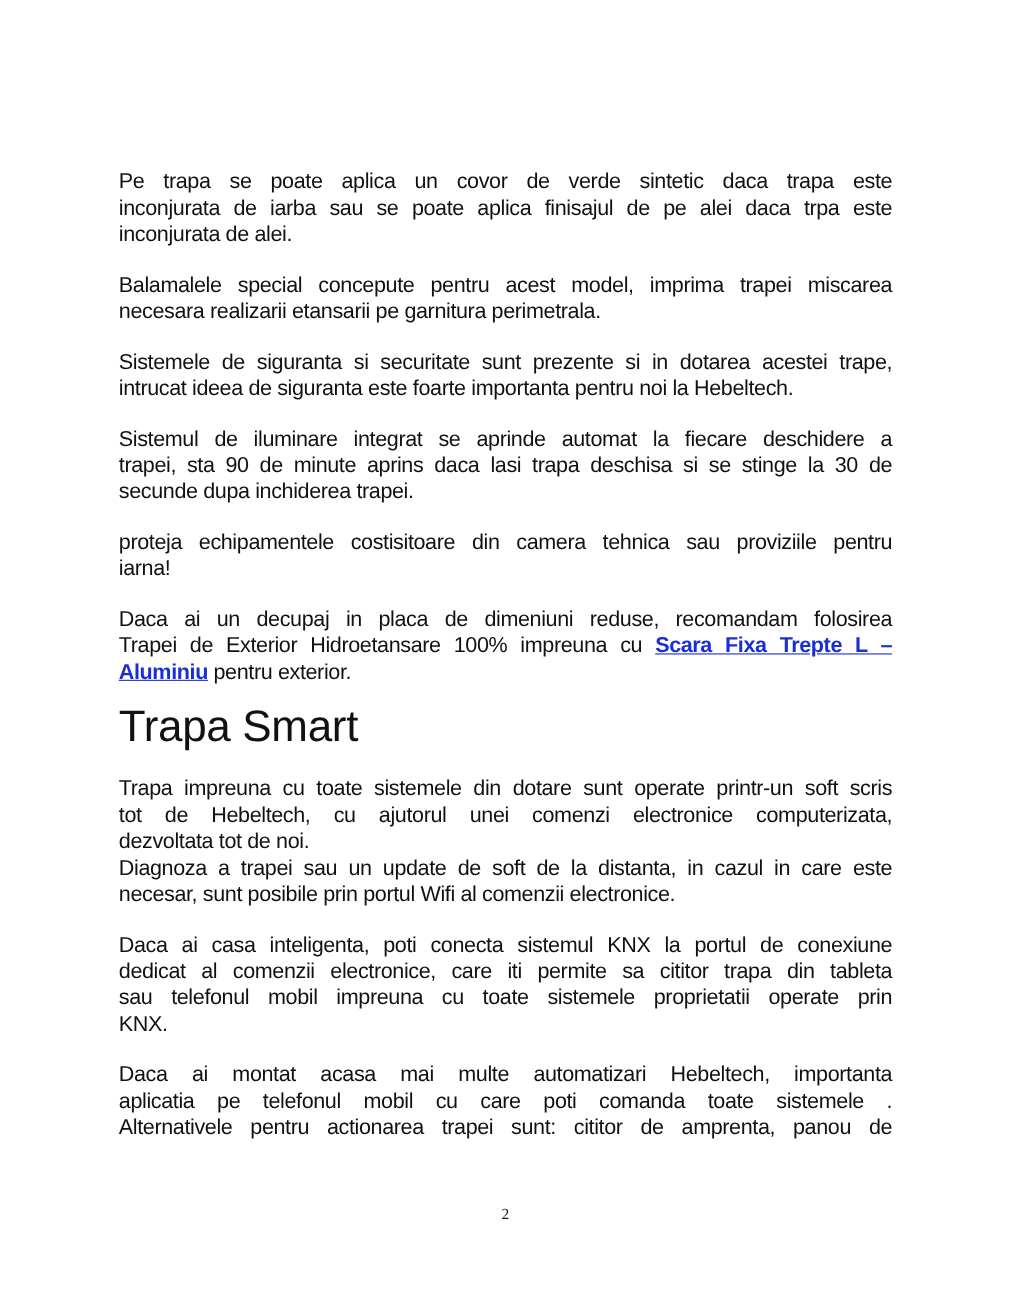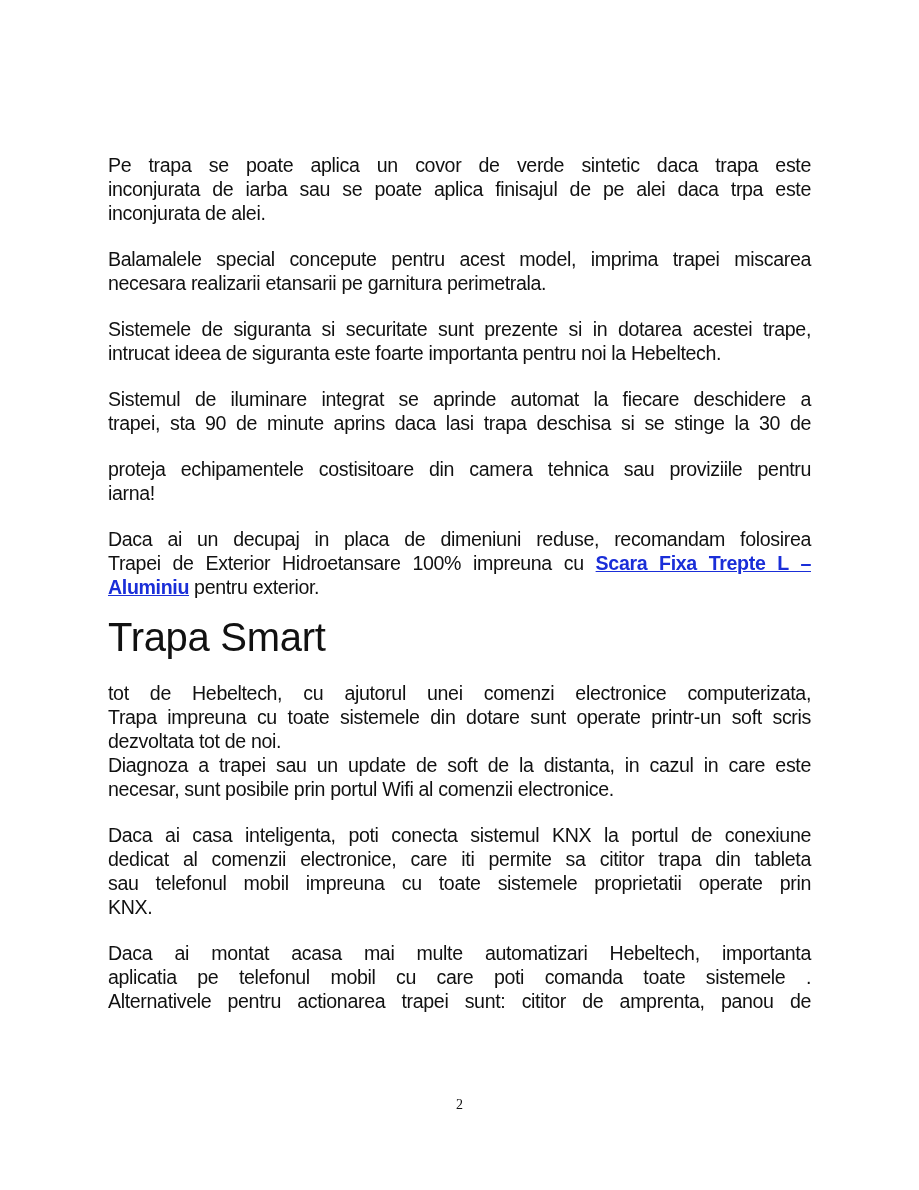--- a/index.html
+++ b/index.html
@@ -37,42 +37,43 @@
 
   <div class="para">
     <span class="line">Sistemele de siguranta si securitate sunt prezente si in dotarea acestei trape,</span>
     <span class="line last">intrucat ideea de siguranta este foarte importanta pentru noi la Hebeltech.</span>
   </div>
   <div class="gap"></div>
 
   <div class="para">
     <span class="line">Sistemul de iluminare integrat se aprinde automat la fiecare deschidere a</span>
     <span class="line">trapei, sta 90 de minute aprins daca lasi trapa deschisa si se stinge la 30 de</span>
+    <span class="line last">secunde dupa inchiderea trapei.</span>
   </div>
   <div class="gap"></div>
 
   <div class="para">
     <span class="line">proteja echipamentele costisitoare din camera tehnica sau proviziile pentru</span>
     <span class="line last">iarna!</span>
   </div>
   <div class="gap"></div>
 
   <div class="para">
     <span class="line">Daca ai un decupaj in placa de dimeniuni reduse, recomandam folosirea</span>
     <span class="line"><span>Trapei de Exterior Hidroetansare 100% impreuna cu </span><a class="link" href="#">Scara Fixa Trepte L –</a></span>
     <span class="line last"><a class="link" href="#">Aluminiu</a><span> pentru exterior.</span></span>
   </div>
 
   <div style="height:18px"></div>
   <h1 class="heading">Trapa Smart</h1>
   <div style="height:24px"></div>
 
   <div class="para">
+    <span class="line">Trapa impreuna cu toate sistemele din dotare sunt operate printr-un soft scris</span>
     <span class="line">tot de Hebeltech, cu ajutorul unei comenzi electronice computerizata,</span>
-    <span class="line">Trapa impreuna cu toate sistemele din dotare sunt operate printr-un soft scris</span>
     <span class="line last">dezvoltata tot de noi.</span>
     <span class="line">Diagnoza a trapei sau un update de soft de la distanta, in cazul in care este</span>
     <span class="line last">necesar, sunt posibile prin portul Wifi al comenzii electronice.</span>
   </div>
   <div class="gap"></div>
 
   <div class="para">
     <span class="line">Daca ai casa inteligenta, poti conecta sistemul KNX la portul de conexiune</span>
     <span class="line">dedicat al comenzii electronice, care iti permite sa cititor trapa din tableta</span>
     <span class="line">sau telefonul mobil impreuna cu toate sistemele proprietatii operate prin</span>

